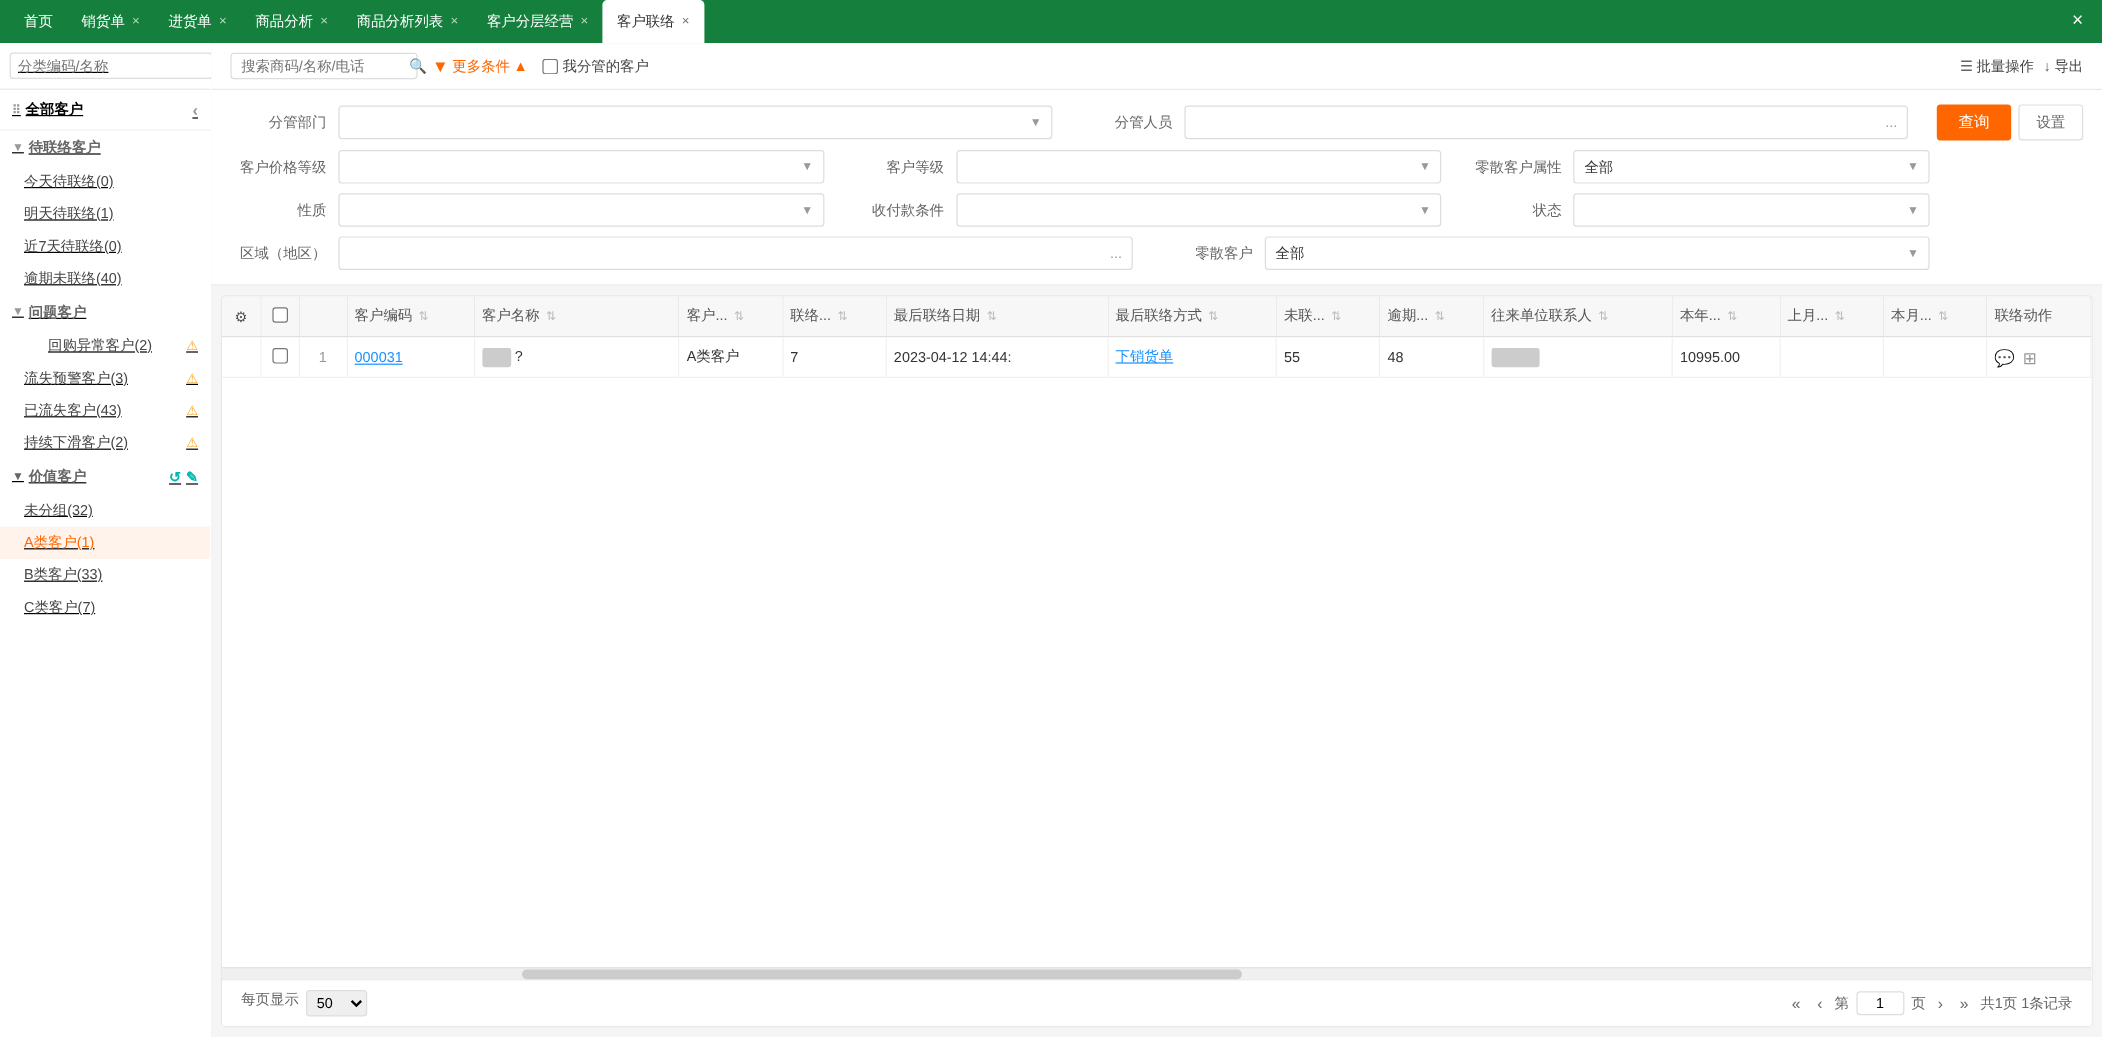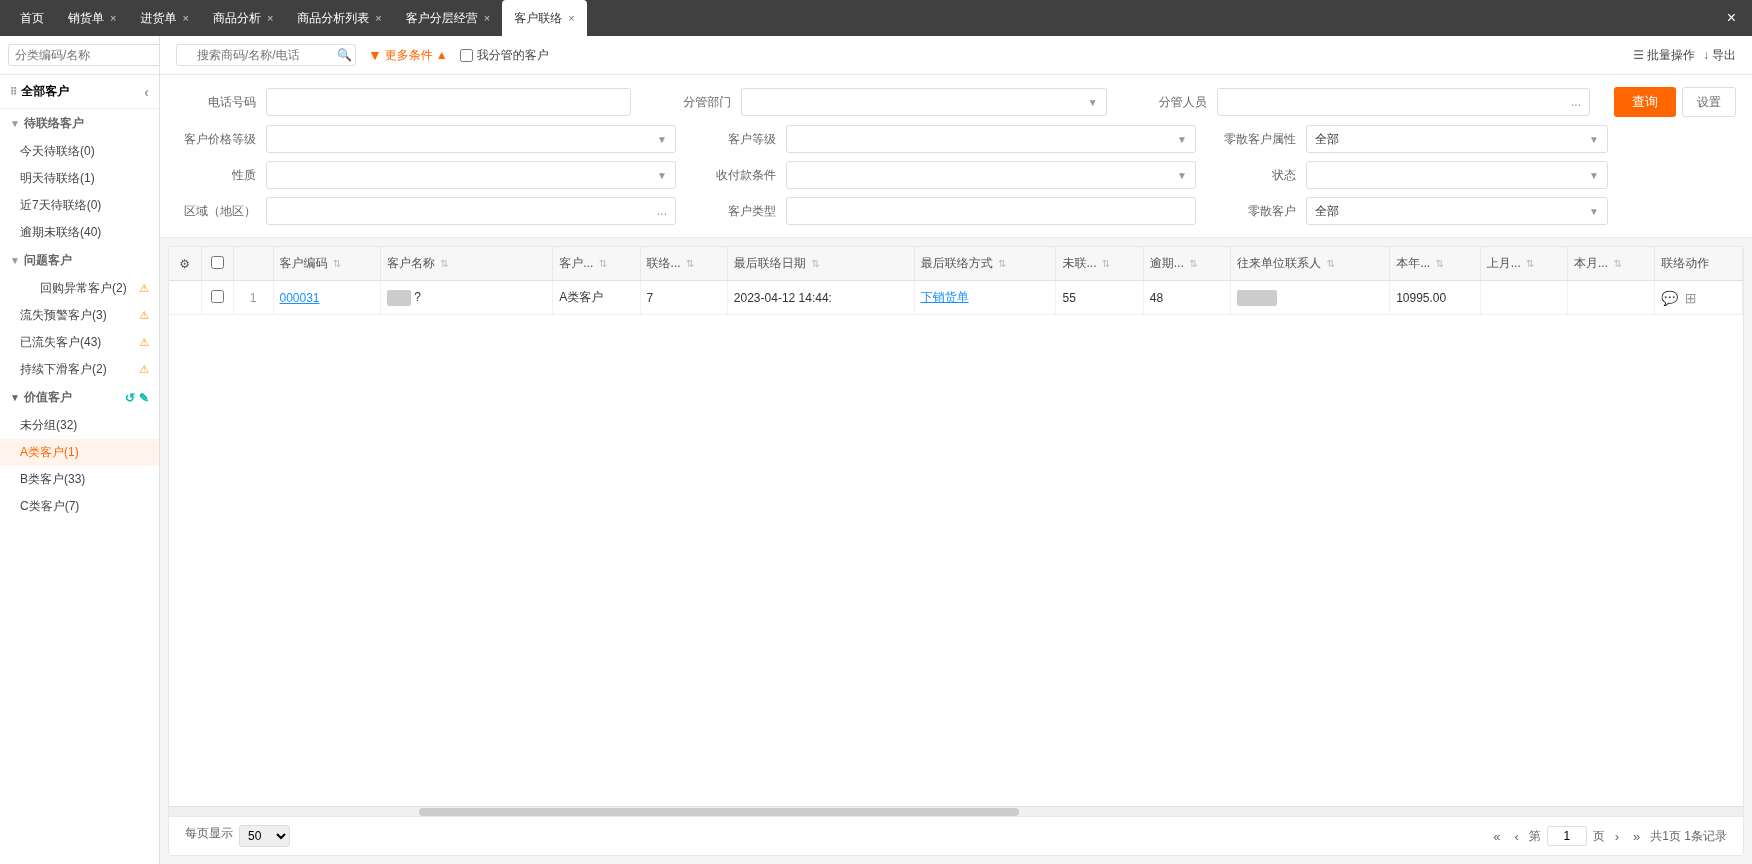--- a/index.html
+++ b/index.html
@@ -1,21 +1,21 @@
 <!DOCTYPE html>
 <html><head>
   <meta charset="utf-8">
   <style>
     * { box-sizing: border-box; margin: 0; padding: 0; font-family: 'Microsoft YaHei', Arial, sans-serif; font-size: 12px; }
     body { background: #f0f2f5; overflow: hidden; width: 1752px; height: 864px; }
 
     
     .top-nav {
       display: flex; align-items: center;
-      background: #404040;
+      background: #15803d;
       height: 36px; padding: 0 8px;
       color: #fff;
     }
     .top-nav .nav-item {
       display: flex; align-items: center;
       padding: 0 12px; height: 36px; cursor: pointer;
       font-size: 13px; color: #fff; white-space: nowrap;
     }
     .top-nav .nav-item.home { font-size: 13px; }
     .top-nav .nav-item.active {
@@ -27,23 +27,24 @@
     .top-nav .spacer { flex: 1; }
     .top-nav .close-btn { font-size: 16px; cursor: pointer; color: #fff; padding: 0 8px; }
 
     
     .main-layout {
       display: flex; height: calc(864px - 36px);
     }
 
     
     .sidebar {
-      width: 160px; background: #fff; border-right: 1px solid #e0e0e0;
+      width: 176px; background: #fff; border-right: 1px solid #e0e0e0;
       display: flex; flex-direction: column; overflow-y: auto;
       flex-shrink: 0;
+      text-decoration: underline;
     }
     .sidebar-search {
       display: flex; align-items: center;
       padding: 8px; border-bottom: 1px solid #e8e8e8;
     }
     .sidebar-search input {
       flex: 1; border: 1px solid #ddd; border-radius: 3px;
       padding: 3px 6px; font-size: 12px; outline: none;
       color: #999;
     }
@@ -84,22 +85,22 @@
     }
 
     
     .filter-bar {
       display: flex; align-items: center;
       padding: 8px 16px; background: #fff; border-bottom: 1px solid #e8e8e8;
       gap: 12px;
     }
     .filter-search {
       display: flex; align-items: center;
-      border: 1px solid #ddd; border-radius: 3px; padding: 3px 20px;
-      width: 180px;
+      border: 1px solid #ddd; border-radius: 3px; padding: 3px 8px;
+      width: 156px;
     }
     .filter-search input { border: none; outline: none; font-size: 12px; flex: 1; color: #999; }
     .filter-search .s-icon { color: #999; }
     .filter-more {
       display: flex; align-items: center; gap: 3px; color: #ff6600; cursor: pointer; font-size: 12px;
     }
     .filter-more .funnel-icon { font-size: 14px; }
     .filter-checkbox {
       display: flex; align-items: center; gap: 4px; color: #444; cursor: pointer;
     }
@@ -350,24 +351,20 @@
           <span class="t-icon">↓</span>
           <span>导出</span>
         </div>
       </div>
     </div>
 
     <div class="adv-filter">
 
       <div class="filter-row">
         <div class="filter-field">
-          <label>电话号码</label>
-          <div class="field-input" style="margin-right:20px;"></div>
-        </div>
-        <div class="filter-field">
           <label>分管部门</label>
           <div class="field-input" style="margin-right:20px;">
             <span></span>
               <span class="arrow-down">▼</span>
           </div>
         </div>
         <div class="filter-field">
           <label>分管人员</label>
           <div class="field-input" style="margin-right:12px;">
             <span></span>
@@ -427,25 +424,20 @@
           </div>
         </div>
       </div>
 
       <div class="filter-row">
         <div class="filter-field">
           <label>区域（地区）</label>
           <div class="field-input" style="margin-right:20px;">
             <span></span>
               <span class="dots-icon">...</span>
-          </div>
-        </div>
-        <div class="filter-field">
-          <label>客户类型</label>
-          <div class="field-input" style="margin-right:20px;">
           </div>
         </div>
         <div class="filter-field">
           <label>零散客户</label>
           <div class="field-input" style="margin-right:128px;">
             <span>全部</span>
             <span class="arrow-down">▼</span>
           </div>
         </div>
       </div>

